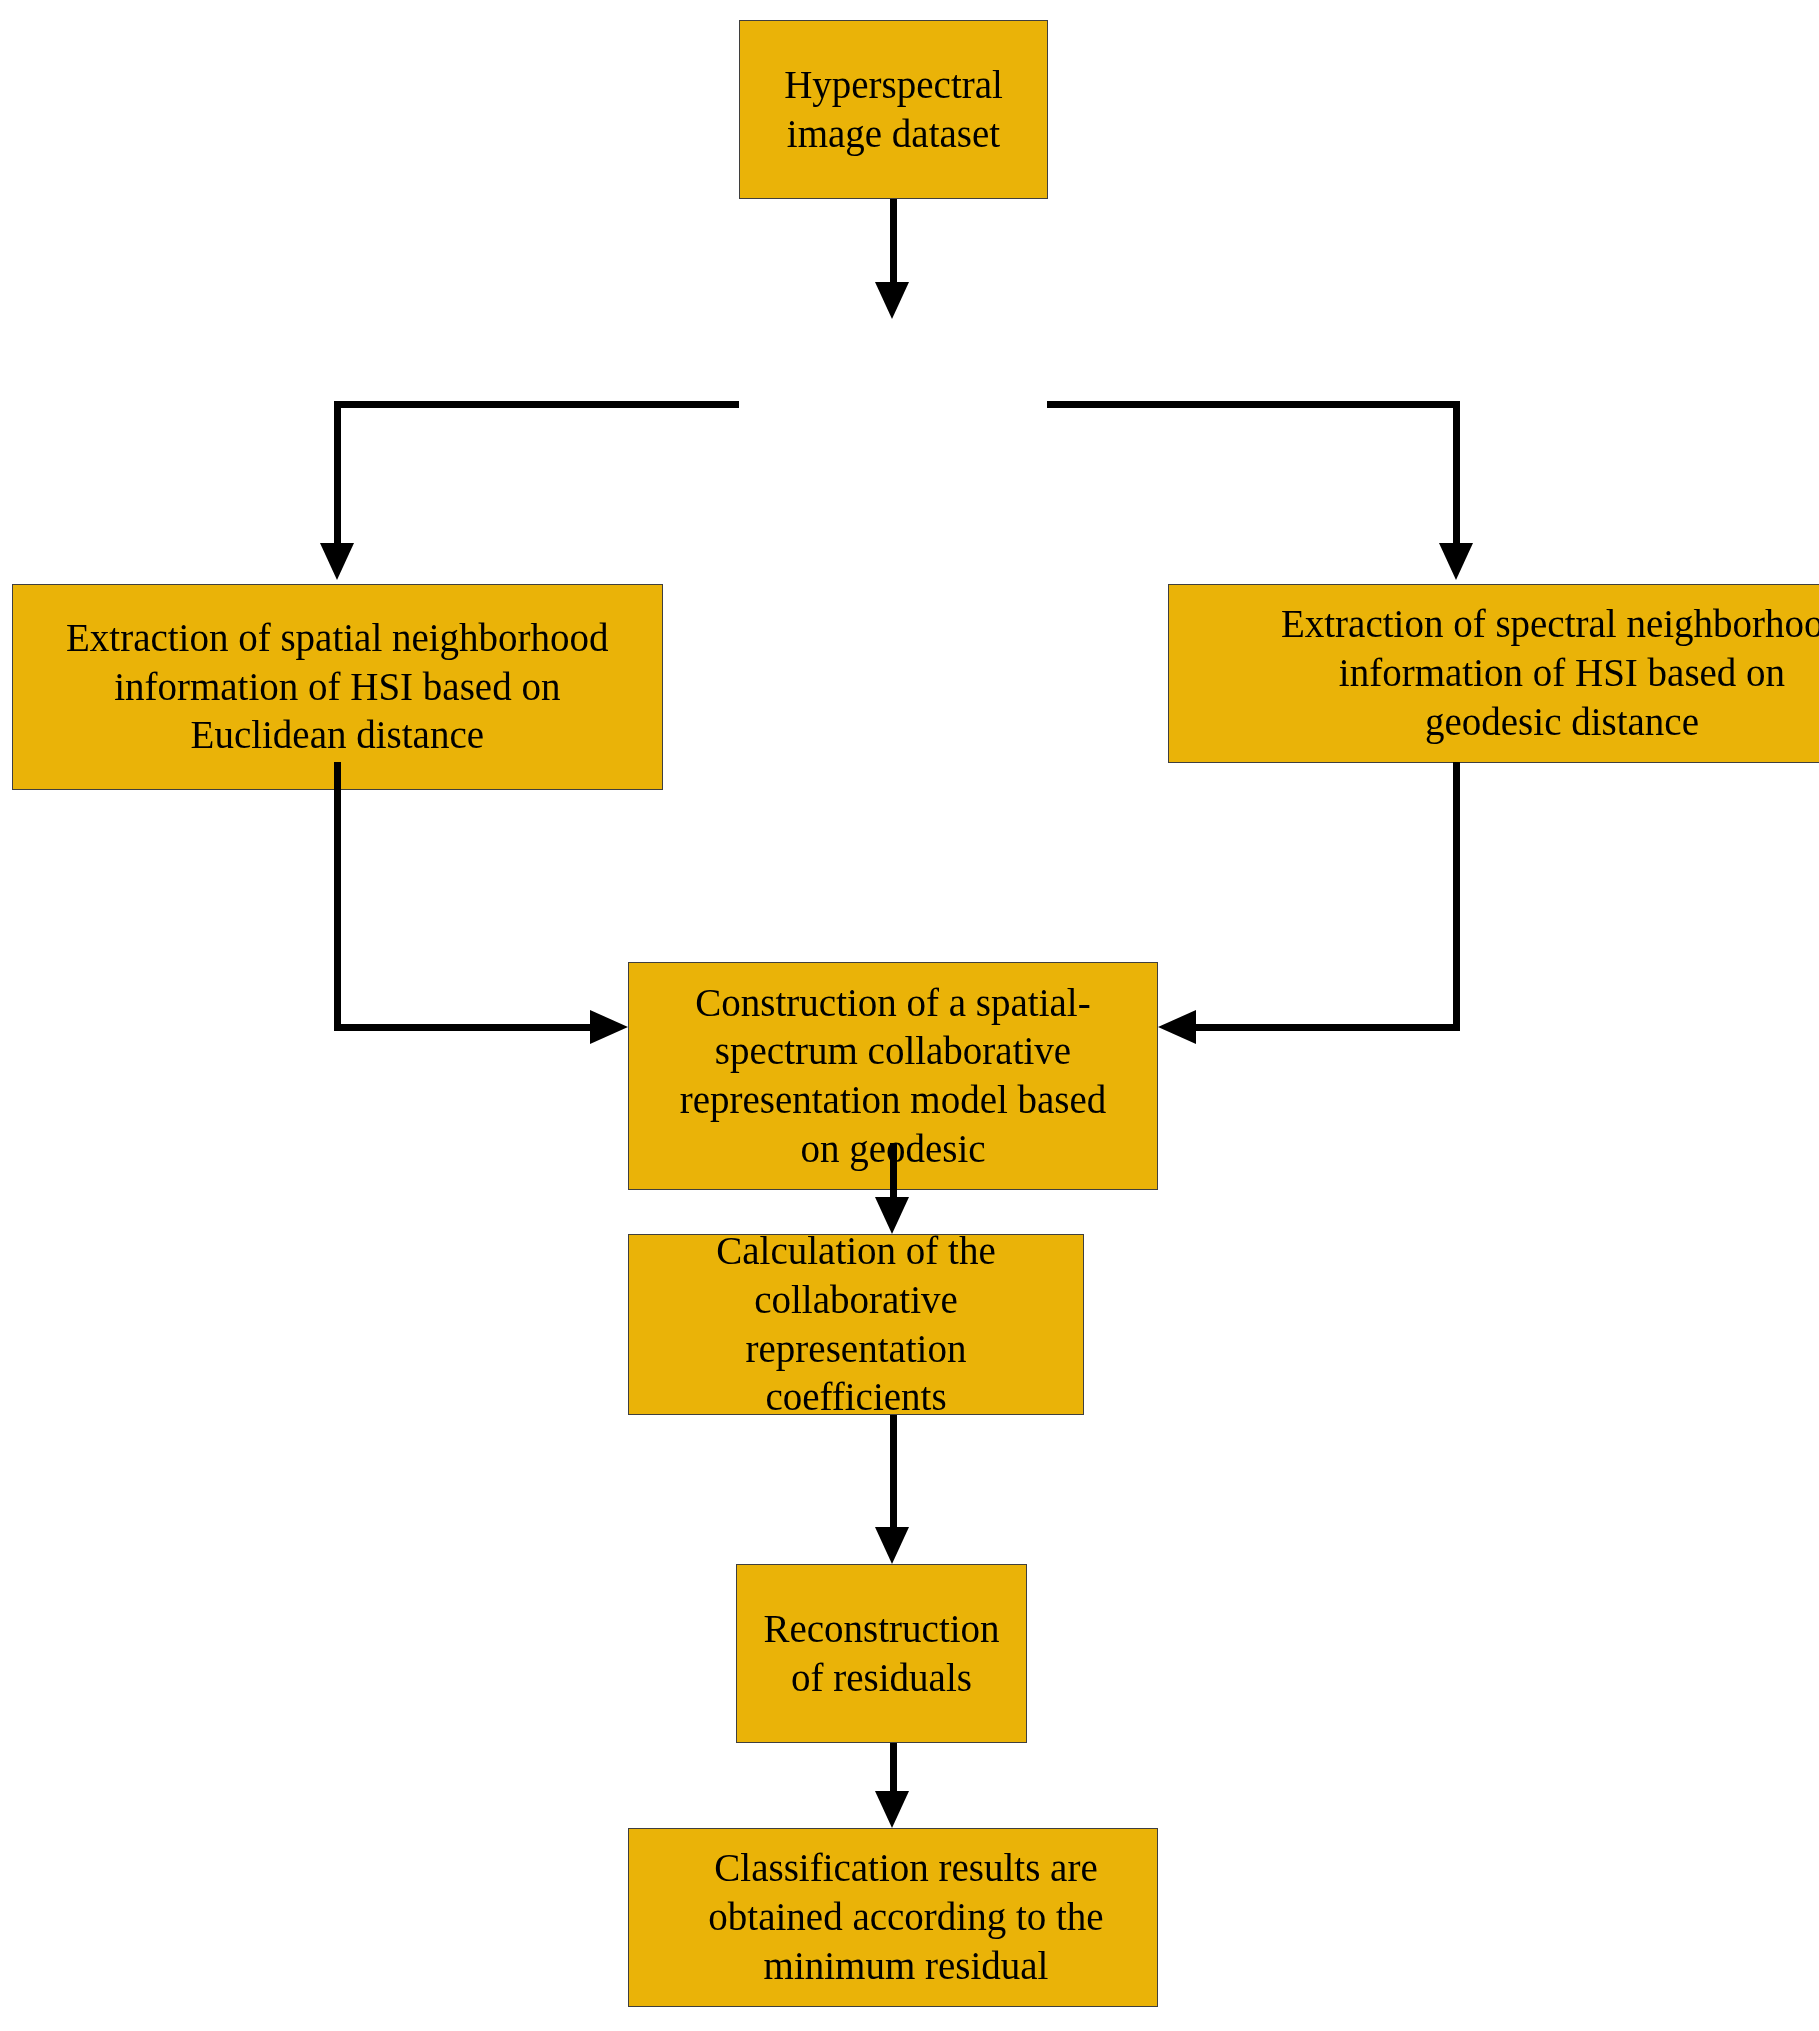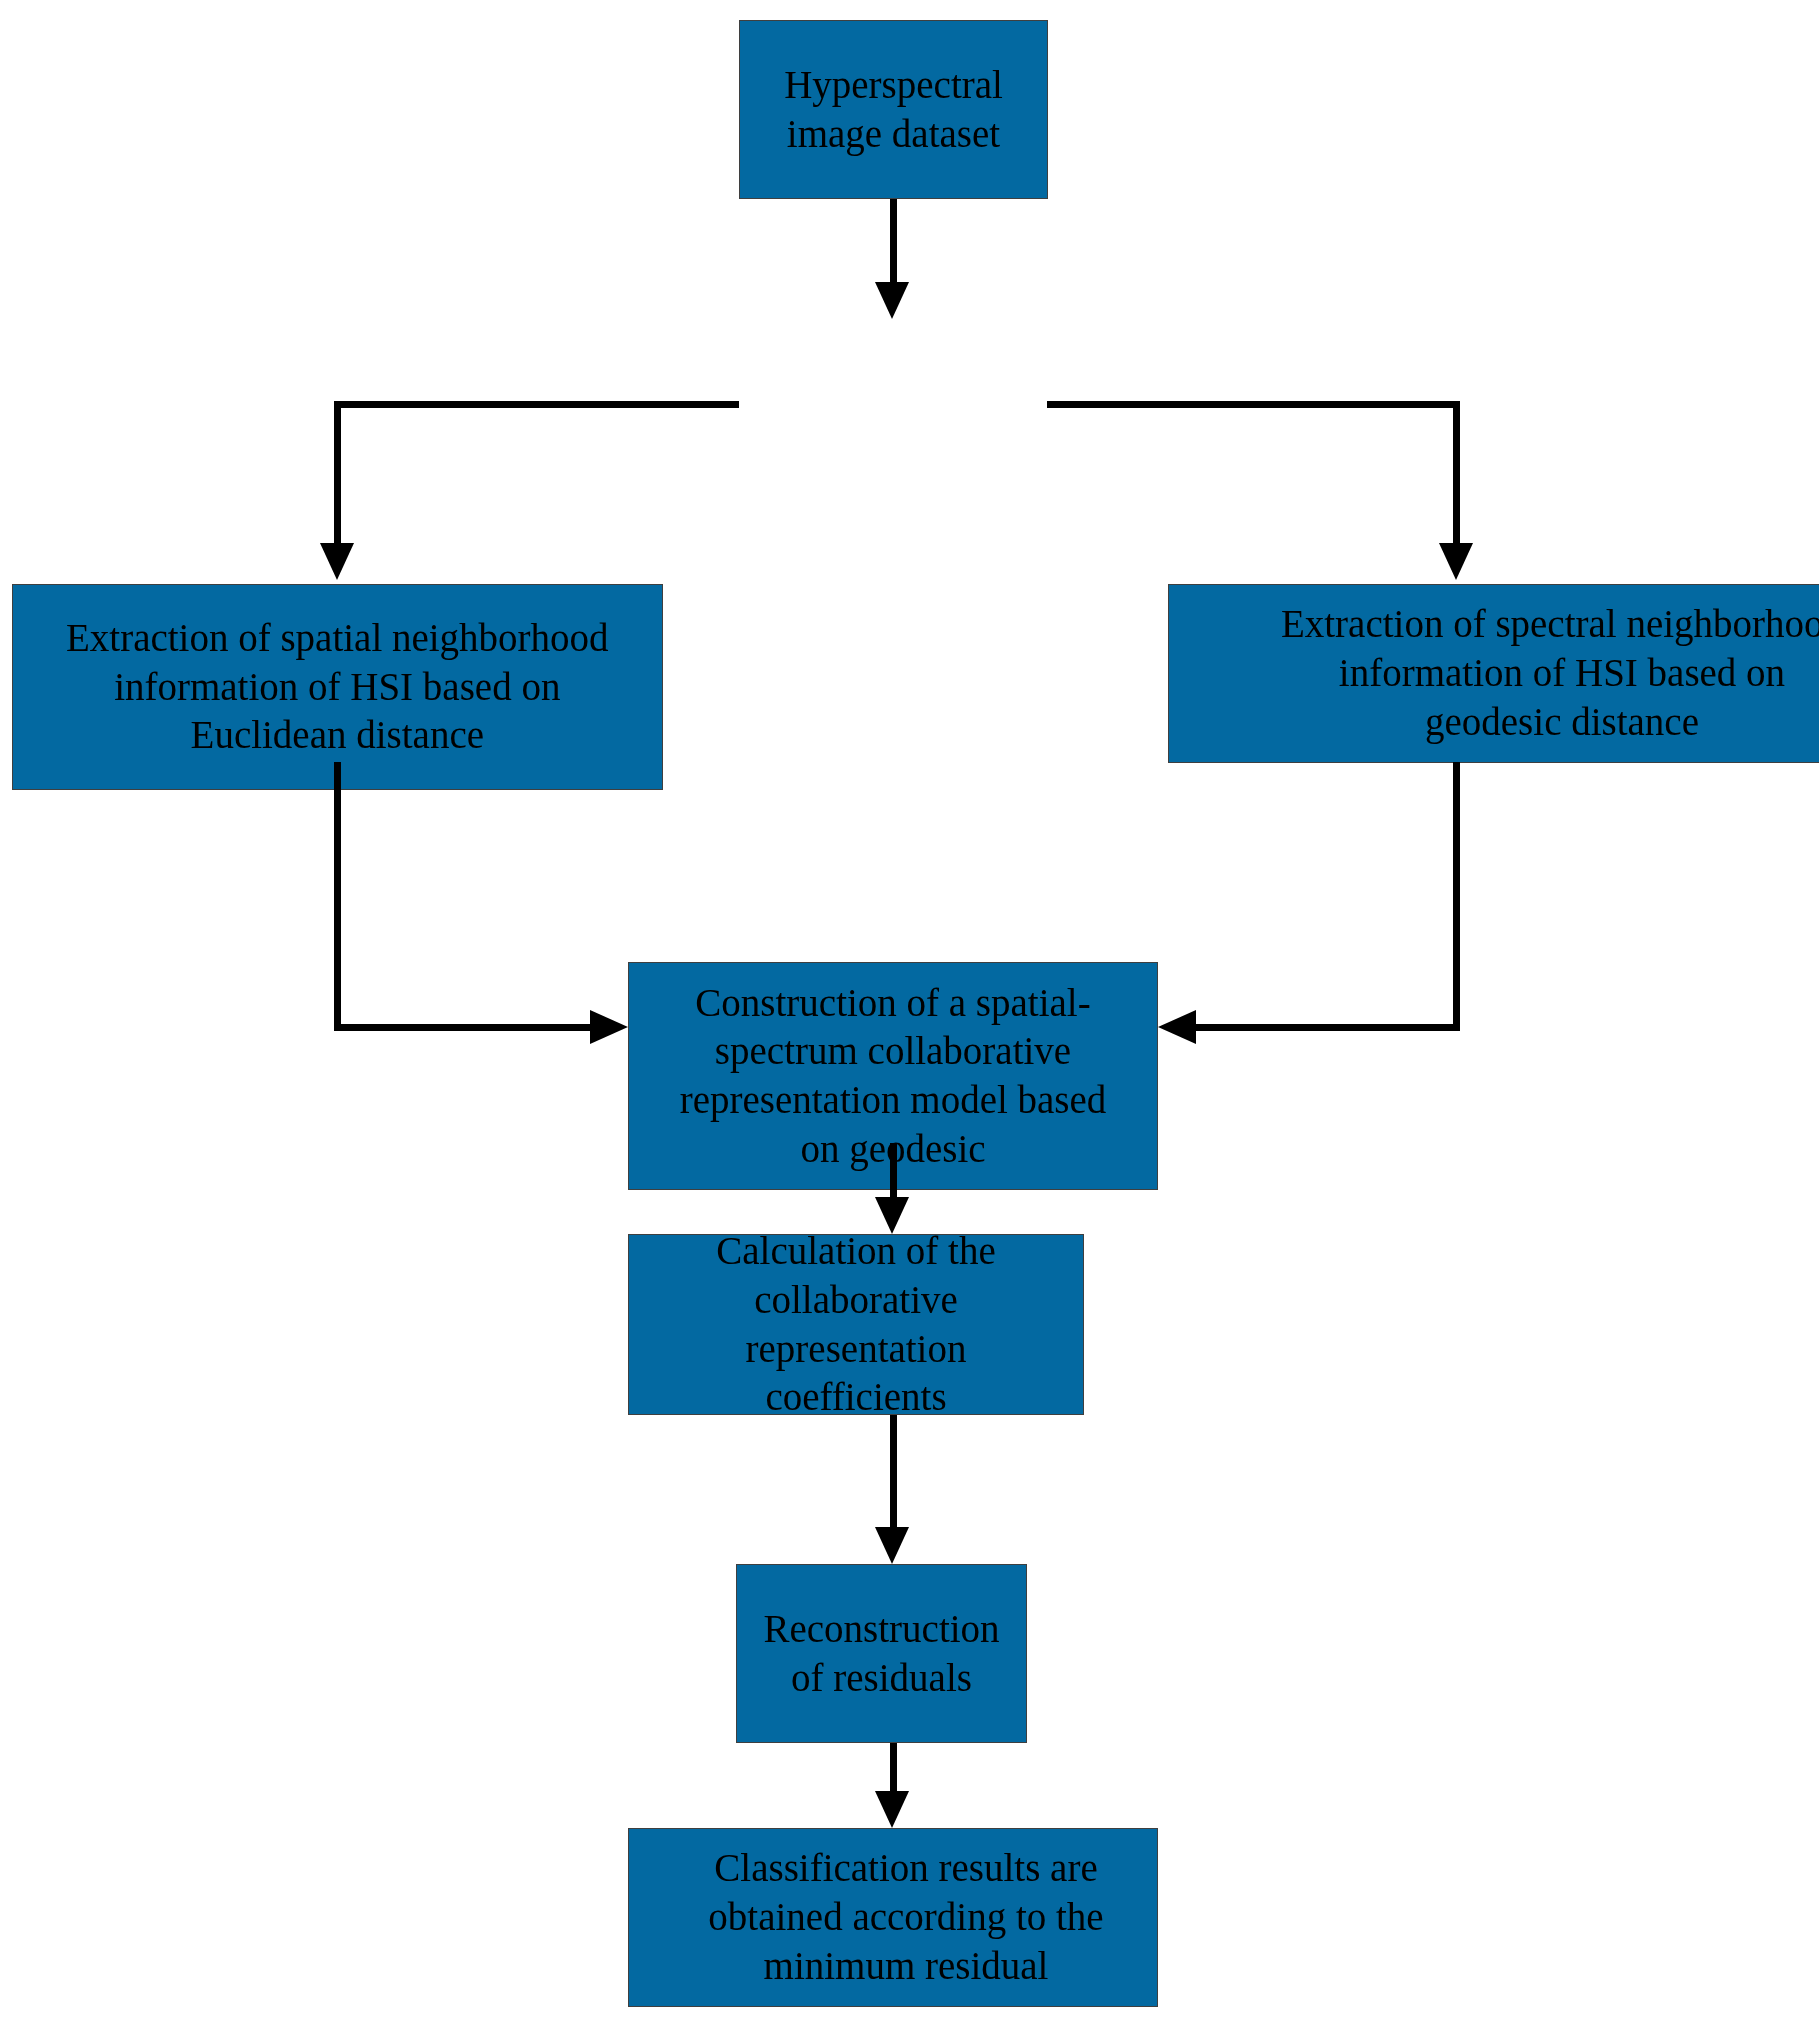--- a/index.html
+++ b/index.html
@@ -13,21 +13,21 @@
     height: 2032px;
     background: #ffffff;
     font-family: "Liberation Serif", "DejaVu Serif", serif;
     color: #000000;
     overflow: hidden;
   }
   .node {
     position: absolute;
     box-sizing: border-box;
     border: 1.7px solid #3f3f3f;
-    background: #0369a1;
+    background: #eab308;
     display: flex;
     align-items: center;
     justify-content: center;
     text-align: center;
     font-size: 39px;
     line-height: 1.25;
     padding: 3.4px 10px;
   }
   .node .label {
     white-space: pre-line;

